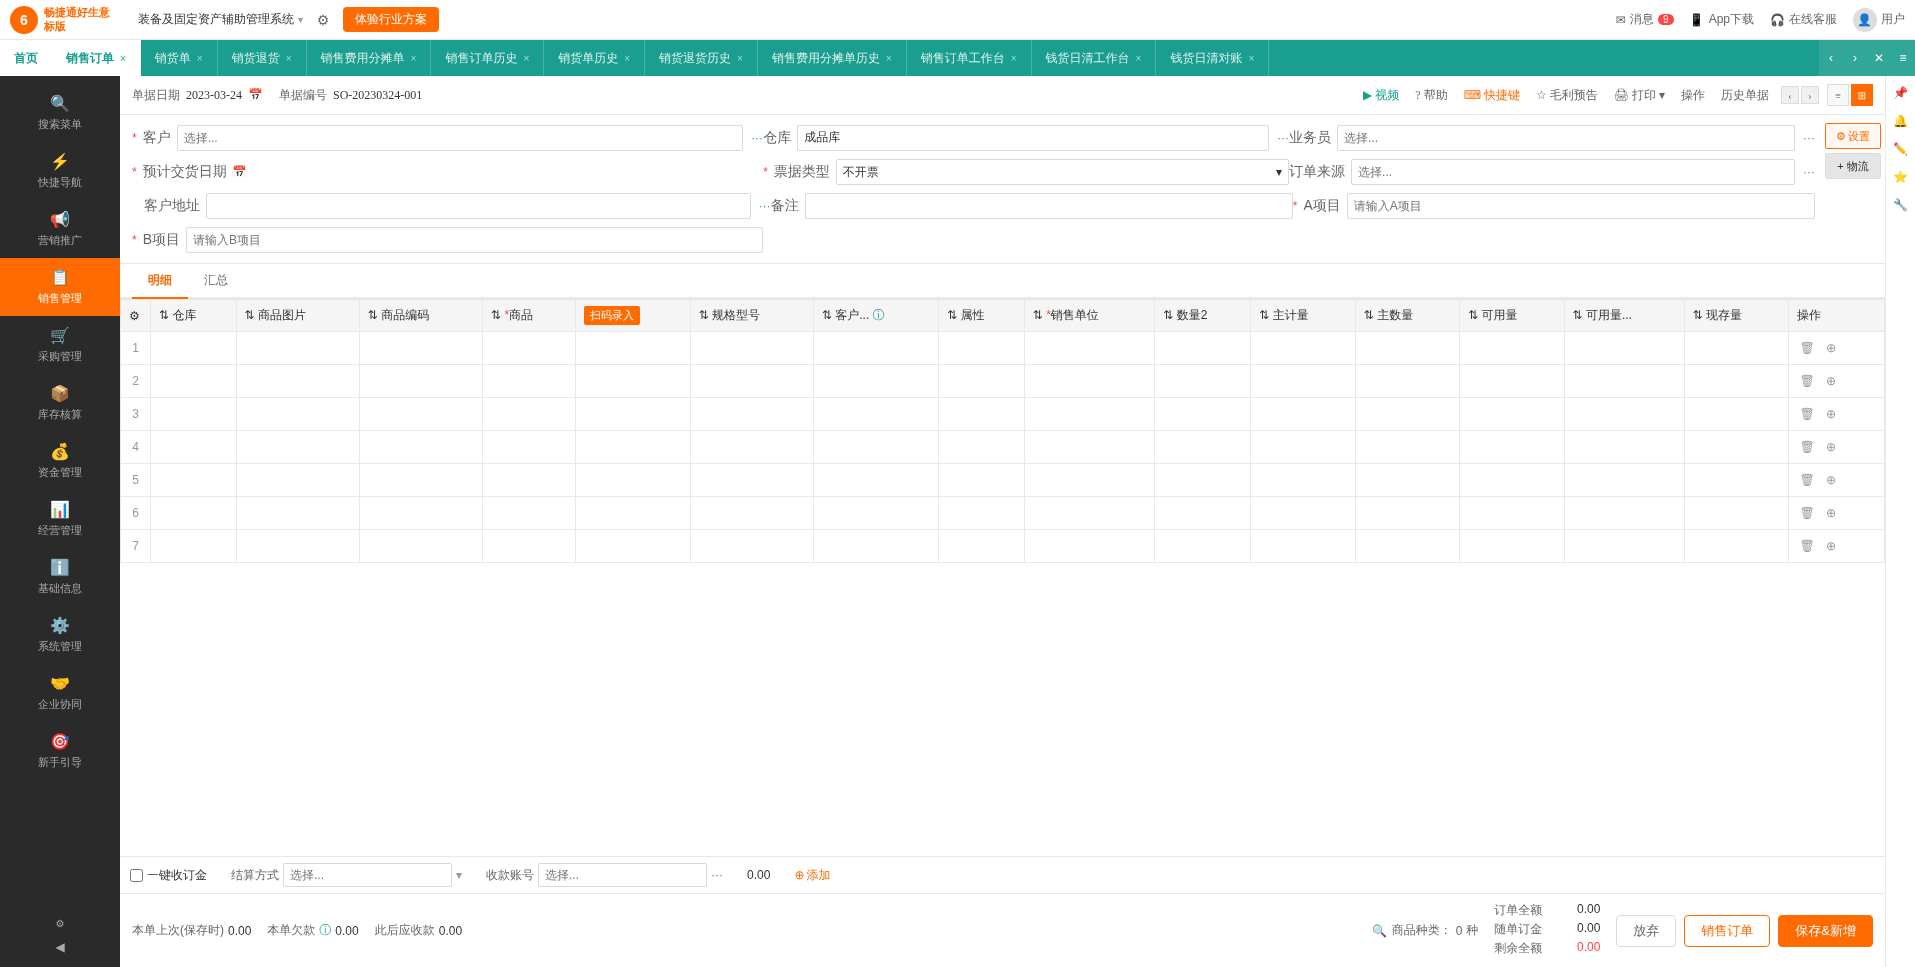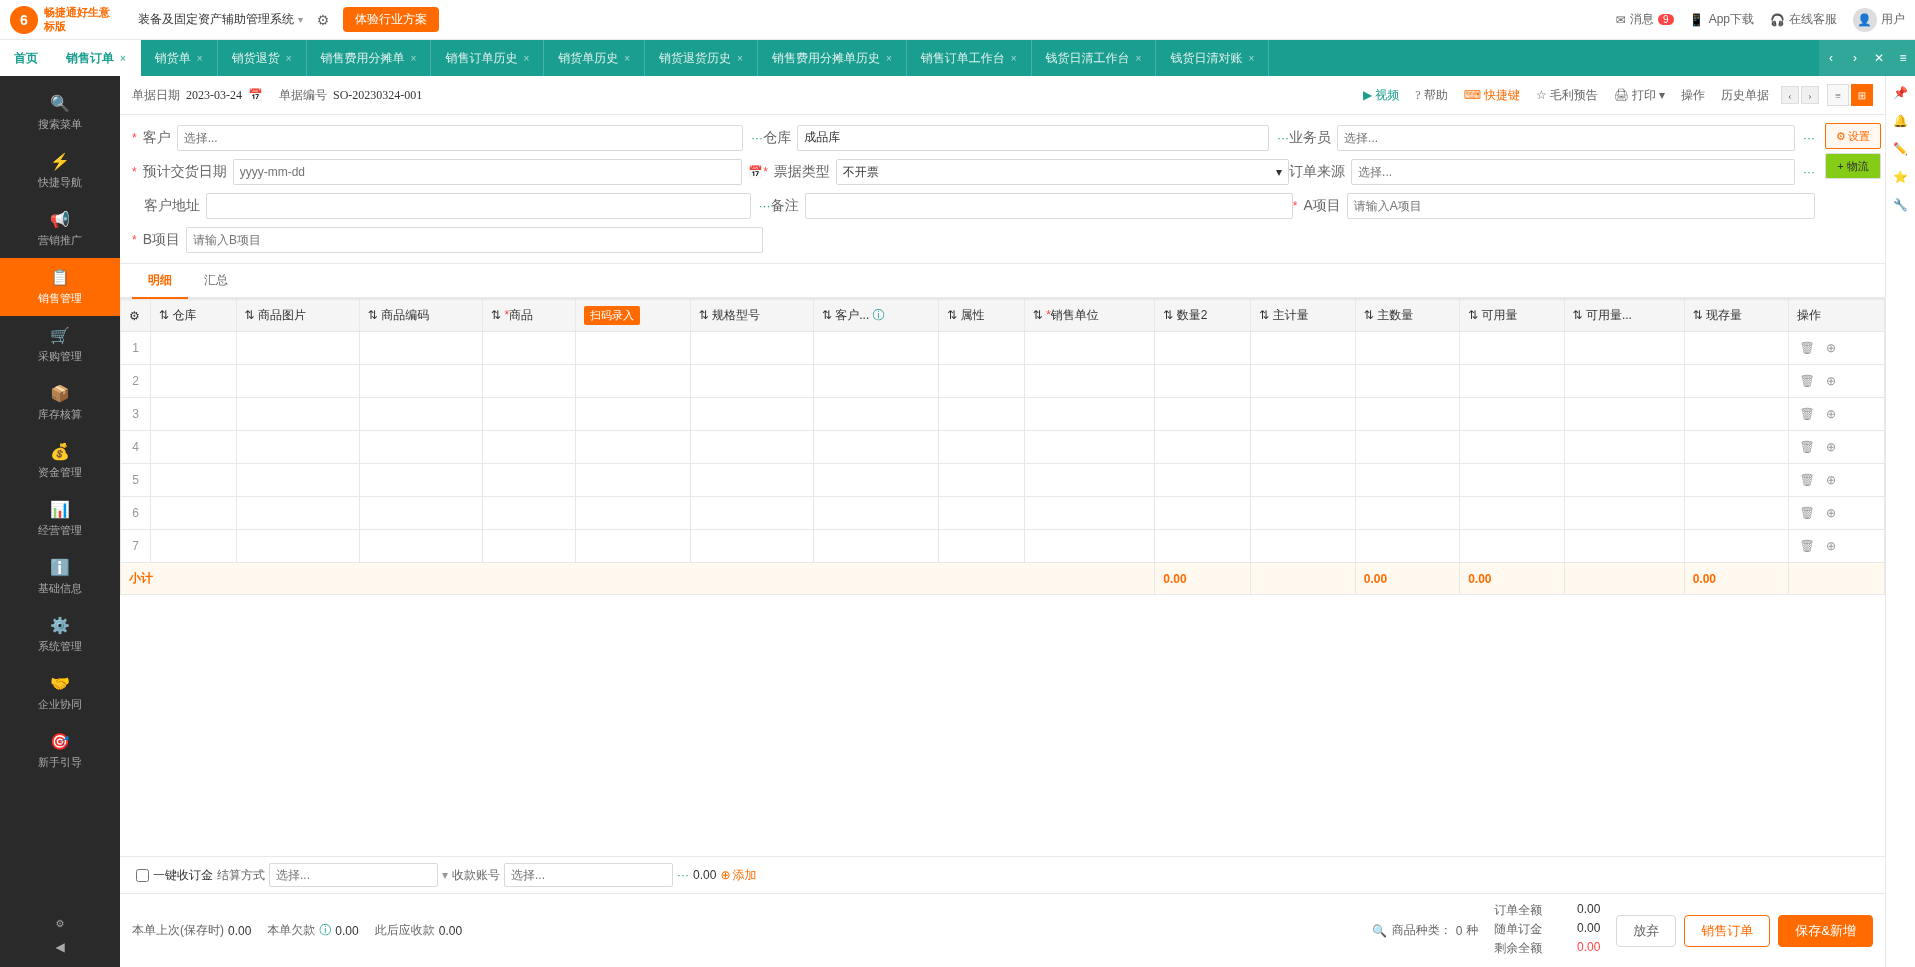--- a/index.html
+++ b/index.html
@@ -63,21 +63,21 @@
     .form-body { background: #fff; margin: 0; padding: 10px 12px; border-bottom: 1px solid #e8e8e8; }
     .form-row { display: flex; align-items: center; gap: 0; margin-bottom: 8px; }
     .form-col { display: flex; align-items: center; flex: 1; gap: 6px; }
     .required-mark { color: #ff4444; }
     .field-label { color: #666; font-size: 14px; white-space: nowrap; }
     .field-input { border: 1px solid #d9d9d9; border-radius: 2px; padding: 3px 6px; font-size: 12px; color: #333; min-width: 120px; flex: 1; height: 26px; }
     .field-input.placeholder { color: #bbb; }
     .field-input-dots { color: #1a9e8f; margin-left: 2px; cursor: pointer; }
     .field-select { border: 1px solid #d9d9d9; border-radius: 2px; padding: 3px 6px; font-size: 12px; color: #333; min-width: 100px; height: 26px; display: flex; align-items: center; justify-content: space-between; cursor: pointer; }
     .calendar-icon { color: #999; cursor: pointer; font-size: 12px; }
-    .side-btn { width: 56px; height: 26px; border: 1px solid #ddd; background: #84cc16; cursor: pointer; font-size: 11px; color: #333; display: flex; align-items: center; justify-content: center; gap: 2px; border-radius: 2px; }
+    .side-btn { width: 56px; height: 26px; border: 1px solid #ddd; background: #e5e5e5; cursor: pointer; font-size: 11px; color: #333; display: flex; align-items: center; justify-content: center; gap: 2px; border-radius: 2px; }
     .side-btn.orange { background: #fff7f0; border-color: #ff6b00; color: #ff6b00; }
 
     
     .detail-tabs { display: flex; background: #fff; border-bottom: 2px solid #e8e8e8; padding: 0 12px; }
     .detail-tab { padding: 8px 16px; cursor: pointer; font-size: 12px; color: #666; border-bottom: 2px solid transparent; margin-bottom: -2px; }
     .detail-tab.active { color: #ff6b00; border-bottom-color: #ff6b00; font-weight: bold; }
 
     
     .table-container { flex: 1; overflow: auto; background: #fff; }
     .data-table { width: 100%; border-collapse: collapse; font-size: 12px; }
@@ -86,21 +86,21 @@
     .row-num { color: #999; text-align: center; width: 30px; }
     .th-gear { width: 30px; text-align: center; }
     .scan-btn { background: #ff6b00; color: white; border: none; padding: 2px 6px; border-radius: 2px; font-size: 11px; cursor: pointer; }
     .col-actions { display: flex; gap: 4px; }
     .action-icon { width: 20px; height: 20px; display: flex; align-items: center; justify-content: center; cursor: pointer; color: #999; font-size: 12px; }
     .subtotal-row td { background: #fff9f0; font-weight: bold; }
     .subtotal-label { color: #ff6b00; }
     .subtotal-val { color: #ff6b00; }
 
     
-    .bottom-bar { background: #fff; border-top: 1px solid #e8e8e8; padding: 6px 16px; display: flex; align-items: center; gap: 4px; flex-shrink: 0; }
+    .bottom-bar { background: #fff; border-top: 1px solid #e8e8e8; padding: 6px 10px; display: flex; align-items: center; gap: 24px; flex-shrink: 0; }
     .checkbox-label { display: flex; align-items: center; gap: 4px; font-size: 12px; cursor: pointer; }
     .bottom-field { display: flex; align-items: center; gap: 4px; font-size: 12px; color: #666; }
     .bottom-input { border: 1px solid #d9d9d9; border-radius: 2px; padding: 2px 6px; font-size: 12px; min-width: 80px; height: 24px; }
     .add-btn { color: #ff6b00; cursor: pointer; display: flex; align-items: center; gap: 2px; font-size: 12px; }
     .dots-btn { color: #1a9e8f; cursor: pointer; font-size: 12px; }
 
     
     .footer { background: #fff; border-top: 1px solid #e8e8e8; padding: 8px 12px; display: flex; align-items: center; justify-content: space-between; flex-shrink: 0; }
     .footer-left { display: flex; gap: 16px; align-items: center; font-size: 12px; color: #666; }
     .footer-right { display: flex; align-items: center; gap: 16px; }
@@ -349,21 +349,20 @@
         <div class="form-col" style="flex: 1;">
           <span class="field-label">业务员</span>
           <input type="text" class="field-input placeholder" style="flex: 1 1 0%;" placeholder="选择...">
           <span class="field-input-dots">···</span>
         </div>
       </div>
       <div class="form-row">
         <div class="form-col" style="flex: 1.2;">
           <span class="required-mark">*</span>
           <span class="field-label">预计交货日期</span>
-          <input type="text" class="field-input" style="flex: 1 1 0%;" placeholder="yyyy-mm-dd">
           <span class="calendar-icon">📅</span>
         </div>
         <div class="form-col" style="flex: 1;">
           <span class="required-mark">*</span>
           <span class="field-label">票据类型</span>
           <div class="field-select" style="flex:1;">
             <span>不开票</span>
             <span>▾</span>
           </div>
         </div>
@@ -636,40 +635,20 @@
                 <td></td>
                 <td></td>
               <td>
                 <div class="col-actions">
                   <span class="action-icon">🗑</span>
                   <span class="action-icon">⊕</span>
                 </div>
               </td>
             </tr>
 
-            <tr class="subtotal-row">
-              <td colspan="10">
-                <span class="subtotal-label">小计</span>
-              </td>
-              <td>
-                <span class="subtotal-val">0.00</span>
-              </td>
-              <td></td>
-              <td>
-                <span class="subtotal-val">0.00</span>
-              </td>
-              <td>
-                <span class="subtotal-val">0.00</span>
-              </td>
-              <td></td>
-              <td>
-                <span class="subtotal-val">0.00</span>
-              </td>
-              <td></td>
-            </tr>
           </tbody>
         </table>
       </div>
 
       <div class="bottom-bar">
         <label class="checkbox-label">
           <input type="checkbox" style="">
           <span>一键收订金</span>
         </label>
         <div class="bottom-field">

